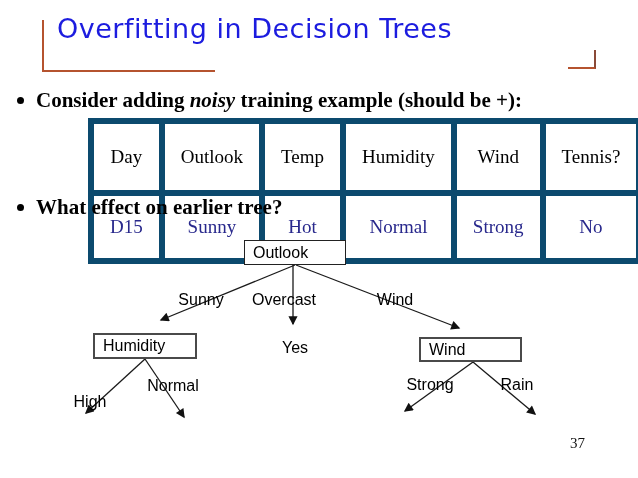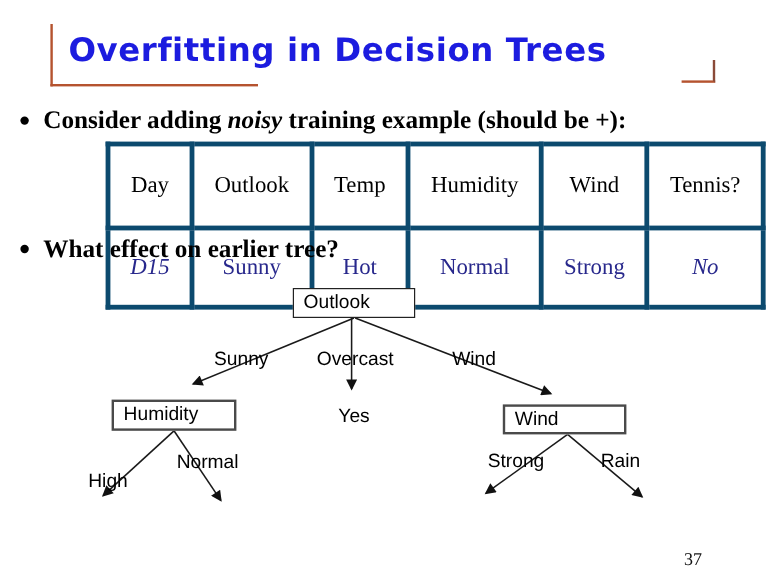--- a/index.html
+++ b/index.html
@@ -11,64 +11,63 @@
   
   .title-bracket{
     position:absolute;left:42px;top:20px;width:171px;height:50px;
     border-left:2px solid #b5532f;border-bottom:2px solid #b5532f;
   }
   .corner-bracket{
     position:absolute;left:568px;top:50px;width:26px;height:17px;
     border-right:2px solid #8a4a38;border-bottom:2px solid #b5532f;
   }
   .slide-title{
-    position:absolute;left:57px;top:27px;
-    font-family:"DejaVu Sans", sans-serif;font-weight:700;
+    position:absolute;left:57px;top:13px;
+    font-family:"DejaVu Sans", sans-serif;font-weight:400;
     font-size:27px;color:#1c1cdf;letter-spacing:0.5px;white-space:nowrap;
   }
   
   .bullet-dot{
     position:absolute;width:7px;height:7px;border-radius:50%;background:#000;
   }
   .bullet-text{
     position:absolute;left:36px;font-size:21px;color:#000;white-space:nowrap;font-weight:bold;
   }
   .bullet-text .em{font-style:italic;}
   
   table.data-table{
     position:absolute;left:88px;top:118px;
     border-collapse:collapse;table-layout:fixed;
   }
   table.data-table td,table.data-table th{
-    border:4px solid #0c4a6e;text-align:center;font-weight:normal;
+    border:6px solid #0c4a6e;text-align:center;font-weight:normal;
     font-family:"Liberation Serif", serif;padding:16px;
   }
   table.data-table{border:2px solid #000;}
   tr.header-row th{font-size:19px;color:#000;height:34px;}
   tr.value-row td{font-size:19px;color:#28288c;height:30px;}
-  tr.value-row td.it{font-style:italic;}
+  tr.value-row td.it{}
   
   svg.tree-lines{position:absolute;left:0;top:0;pointer-events:none;}
   .node-box{
     position:absolute;background:#fff;
     font-family:"Liberation Sans", sans-serif;font-size:16px;color:#000;
     display:flex;align-items:center;padding-left:8px;box-sizing:border-box;
   }
   .node-root{left:244px;top:240px;width:102px;height:25px;border:1px solid #222;}
   .node-left{left:93px;top:333px;width:104px;height:26px;border:2px solid #4a4a4a;}
   .node-right{left:419px;top:337px;width:103px;height:25px;border:2px solid #4a4a4a;}
   .tree-label{
     position:absolute;font-family:"Liberation Sans", sans-serif;
     font-size:16px;color:#000;transform:translateX(-50%);white-space:nowrap;
   }
   
   .page-number{
     position:absolute;left:570px;top:435px;font-size:15px;color:#111;
     font-family:"Liberation Serif", serif;
-    margin-top:24px;
   }
 </style>
 </head>
 <body>
 
 <div class="title-bracket"></div>
 <div class="corner-bracket"></div>
 
 <div class="slide-title">Overfitting in Decision Trees</div>
 
@@ -114,21 +113,21 @@
     <line x1="473" y1="362" x2="405" y2="411" marker-end="url(#arrow)"></line>
     <line x1="473" y1="362" x2="535" y2="414" marker-end="url(#arrow)"></line>
   </g>
 </svg>
 
 <div class="node-box node-root">Outlook</div>
 <div class="node-box node-left">Humidity</div>
 <div class="node-box node-right">Wind</div>
 
 <div class="tree-label" style="left:201px;top:291px;">Sunny</div>
-<div class="tree-label" style="left:296px;top:291px;">Overcast</div>
+<div class="tree-label" style="left:284px;top:291px;">Overcast</div>
 <div class="tree-label" style="left:395px;top:291px;">Wind</div>
 
 <div class="tree-label" style="left:295px;top:339px;">Yes</div>
 
 <div class="tree-label" style="left:90px;top:377px;margin-top:16px;">High</div>
 <div class="tree-label" style="left:173px;top:377px;">Normal</div>
 <div class="tree-label" style="left:430px;top:376px;">Strong</div>
 <div class="tree-label" style="left:517px;top:376px;">Rain</div>
 
 <div class="page-number">37</div>

